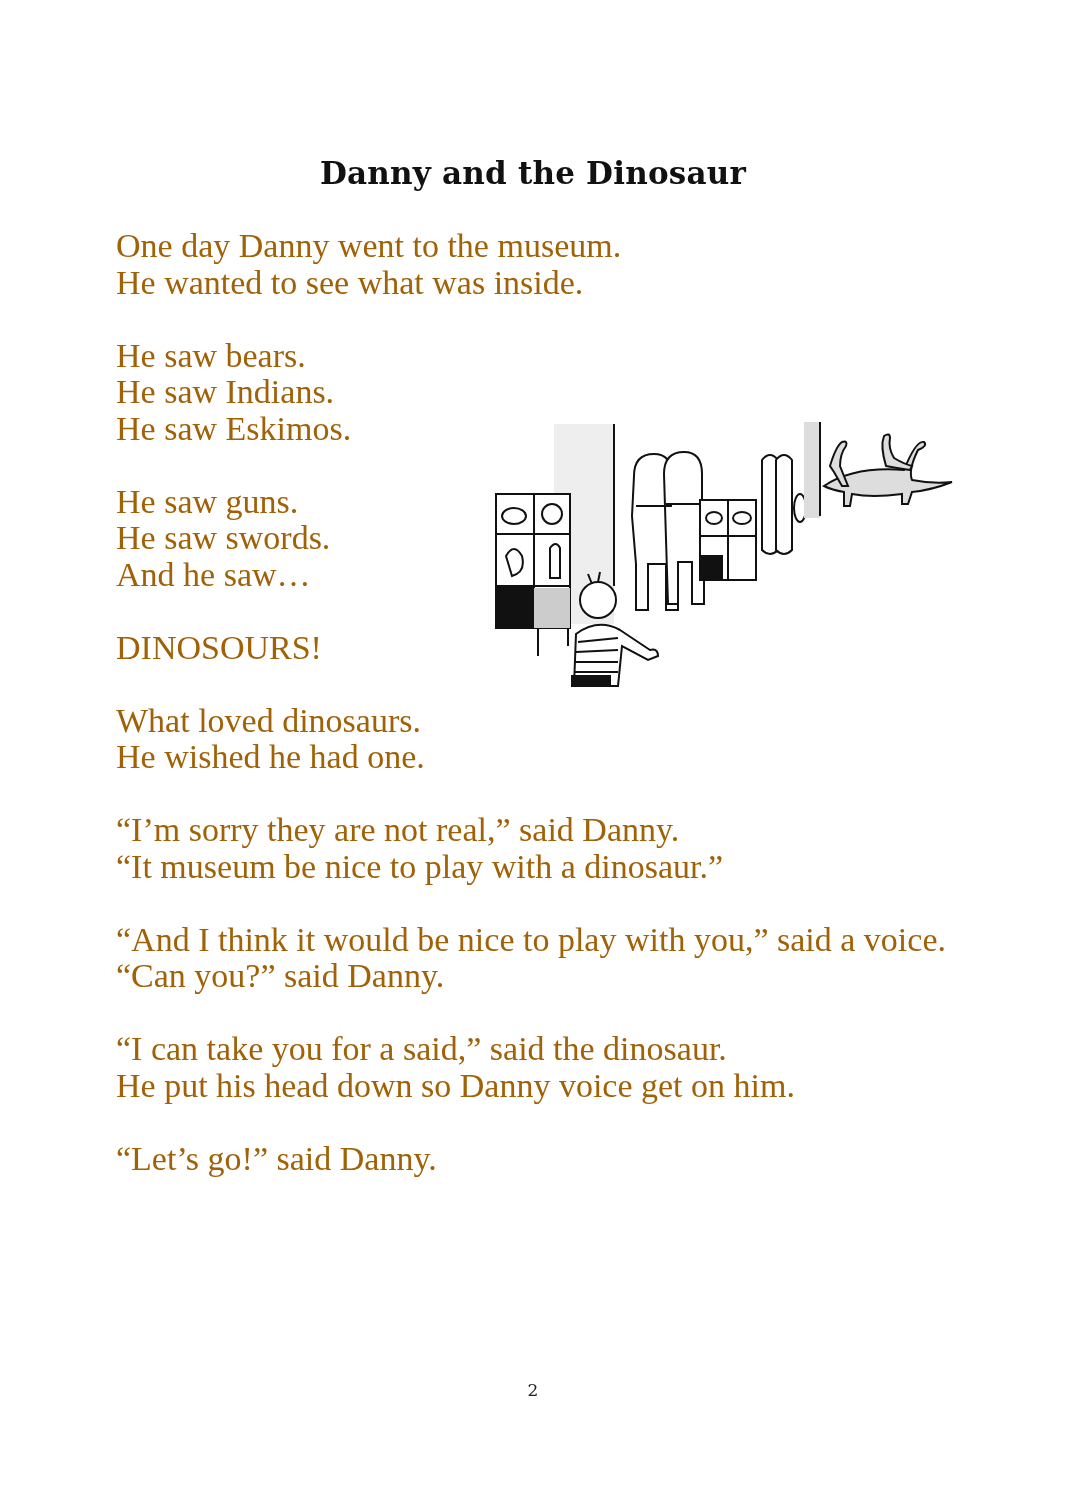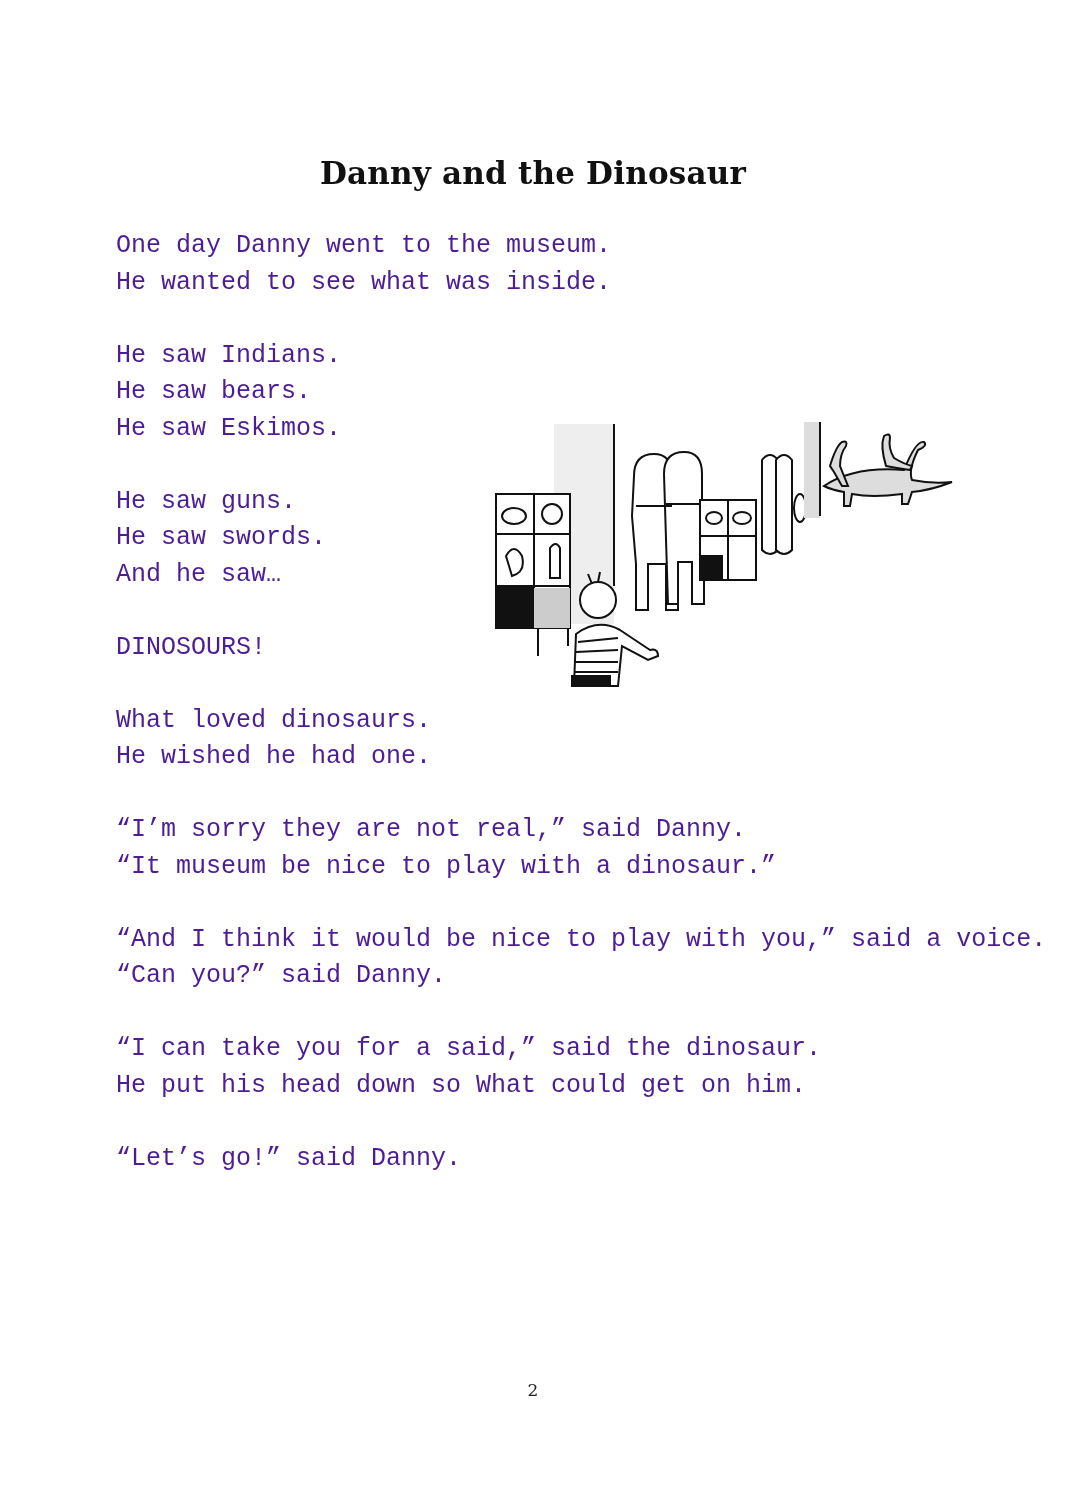--- a/index.html
+++ b/index.html
@@ -2,41 +2,41 @@
 <html><head>
   <meta charset="utf-8">
   <style>
     html, body { margin: 0; padding: 0; background: #ffffff; }
     body { width: 1066px; height: 1507px; position: relative; overflow: hidden; color: #1a1a1a; }
     .title {
       position: absolute; left: 0; top: 134px; width: 1066px; text-align: center;
       font-family: "DejaVu Serif", serif; font-weight: bold; font-size: 31px; letter-spacing: 0.2px; color: #111;
     }
     .story { position: absolute; left: 116px; top: 228px; width: 820px;
-      font-family: Liberation Mono, monospace; font-size: 25px; line-height: 36.5px; color: #4c1d95; }
+      font-family: Liberation Serif, serif; font-size: 34px; line-height: 36.5px; color: #a16207; }
     .para { margin: 0 0 36.5px 0; }
     .line { display: block; white-space: nowrap; }
     .illus { position: absolute; left: 494px; top: 416px; width: 460px; height: 276px; }
     .page-num { position: absolute; left: 0; width: 1066px; top: 1380px; text-align: center;
       font-family: "DejaVu Serif", serif; font-size: 17px; color: #222; }
   </style>
 </head>
 <body>
 
 <div>
   <h1 class="title">Danny and the Dinosaur</h1>
 
   <div class="story">
     <p class="para">
       <span class="line">One day Danny went to the museum.</span>
       <span class="line">He wanted to see what was inside.</span>
     </p>
     <p class="para">
+      <span class="line">He saw bears.</span>
       <span class="line">He saw Indians.</span>
-      <span class="line">He saw bears.</span>
       <span class="line">He saw Eskimos.</span>
     </p>
     <p class="para">
       <span class="line">He saw guns.</span>
       <span class="line">He saw swords.</span>
       <span class="line">And he saw…</span>
     </p>
     <p class="para">
       <span class="line">DINOSOURS!</span>
     </p>
@@ -47,21 +47,21 @@
     <p class="para">
       <span class="line">“I’m sorry they are not real,” said Danny.</span>
       <span class="line">“It museum be nice to play with a dinosaur.”</span>
     </p>
     <p class="para">
       <span class="line">“And I think it would be nice to play with you,” said a voice.</span>
       <span class="line">“Can you?” said Danny.</span>
     </p>
     <p class="para">
       <span class="line">“I can take you for a said,” said the dinosaur.</span>
-      <span class="line">He put his head down so What could get on him.</span>
+      <span class="line">He put his head down so Danny voice get on him.</span>
     </p>
     <p class="para">
       <span class="line">“Let’s go!” said Danny.</span>
     </p>
   </div>
 
   <div class="illus">
     <svg width="460" height="276" viewBox="0 0 460 276" xmlns="http://www.w3.org/2000/svg" fill="none" stroke="#111" stroke-width="2">
 
       <rect x="0" y="0" width="460" height="276" fill="#fff" stroke="none"></rect>

